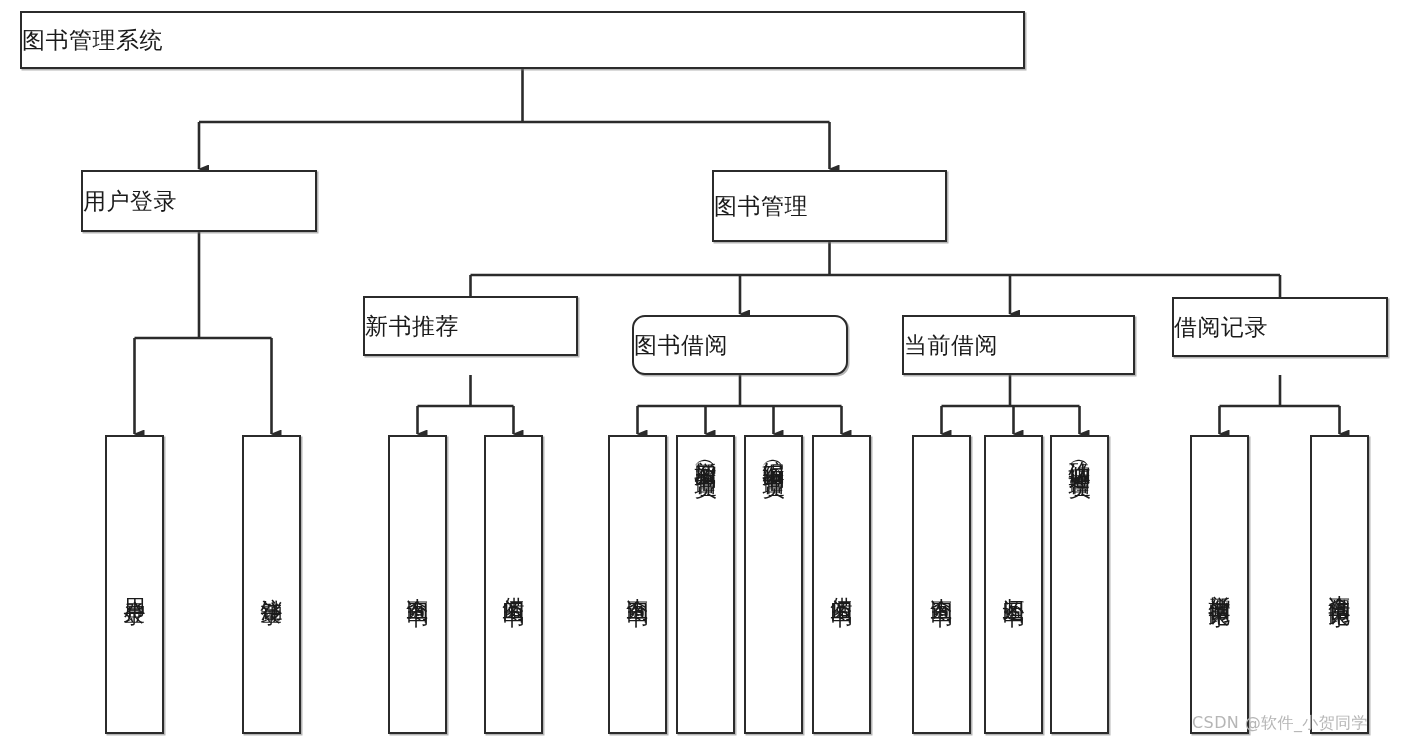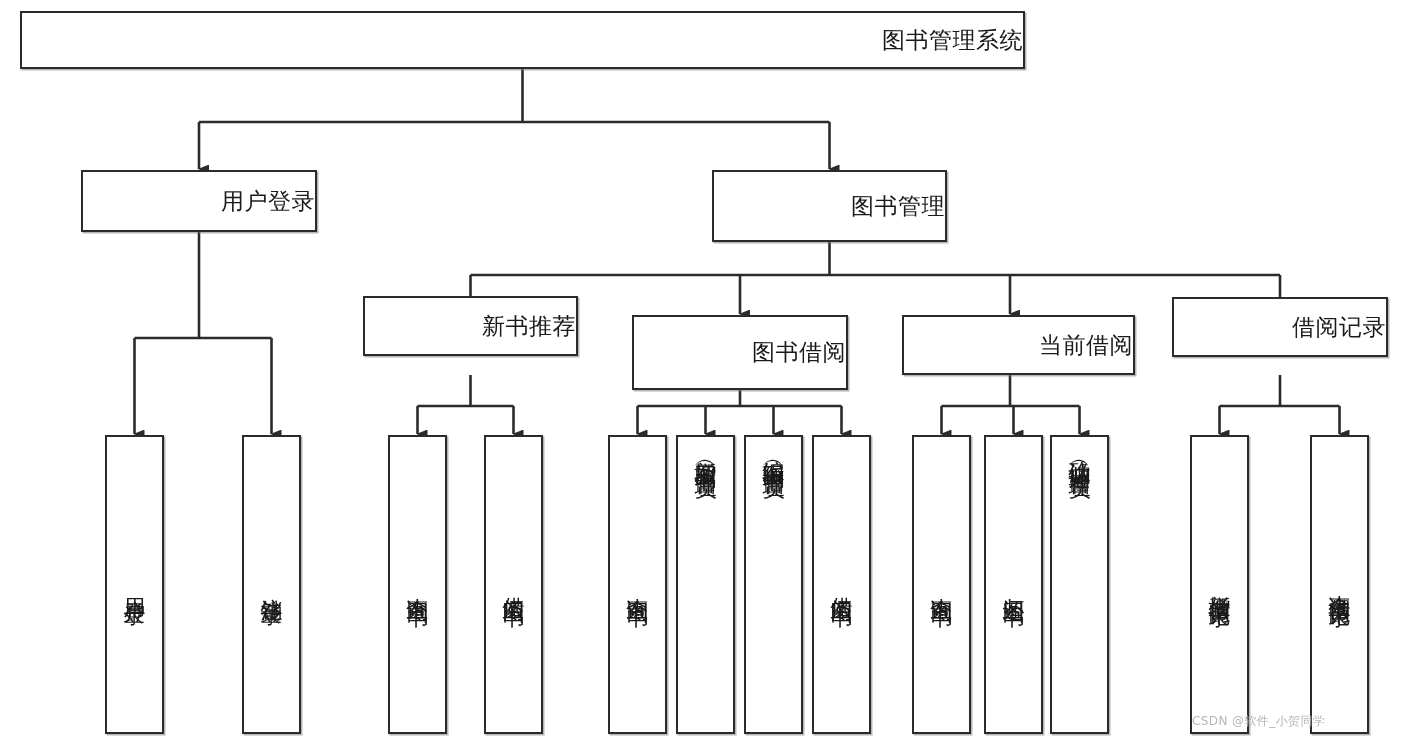--- a/index.html
+++ b/index.html
@@ -27,21 +27,21 @@
     pointer-events: none;
   }
   .node {
     position: absolute;
     box-sizing: border-box;
     background: #ffffff;
     border: 2px solid #2b2b2b;
     box-shadow: 1.5px 1.5px 0 0 rgba(120,120,120,0.55);
     display: flex;
     align-items: center;
-    justify-content: flex-end;
+    justify-content: flex-start;
     z-index: 2;
   }
   .node .node-label {
     color: #1a1a1a;
     line-height: 1.08;
     text-align: center;
     white-space: nowrap;
   }
   
   .node.h .node-label {
@@ -64,21 +64,21 @@
     letter-spacing: 2.5px;
     line-height: 1;
   }
   .node.v.centered {
     align-items: center;
     padding-top: 0;
   }
   .watermark {
     position: absolute;
     color: #b6b6b6;
-    font-size: 12px;
+    font-size: 16px;
     white-space: nowrap;
     z-index: 5;
     letter-spacing: 0.4px;
   }
 </style>
 </head>
 <body>
 
 <div id="diagram-root">
 
@@ -131,21 +131,21 @@
       </div>
       <div class="node h" style="left: 81px; top: 170px; width: 236px; height: 62px;">
         <span class="node-label">用户登录</span>
       </div>
       <div class="node h" style="left: 712px; top: 170px; width: 235px; height: 72px;">
         <span class="node-label">图书管理</span>
       </div>
       <div class="node h" style="left: 363px; top: 296px; width: 215px; height: 60px;">
         <span class="node-label">新书推荐</span>
       </div>
-      <div class="node h" style="left: 632px; top: 315px; width: 216px; height: 75px;">
+      <div class="node h" style="left: 632px; top: 315px; width: 216px; height: 60px; border-radius: 13px;">
         <span class="node-label">图书借阅</span>
       </div>
       <div class="node h" style="left: 902px; top: 315px; width: 233px; height: 60px;">
         <span class="node-label">当前借阅</span>
       </div>
       <div class="node h" style="left: 1172px; top: 297px; width: 216px; height: 60px;">
         <span class="node-label">借阅记录</span>
       </div>
       <div class="node v centered" style="left: 105px; top: 435px; width: 59px; height: 299px;">
         <span class="node-label">用户登录</span>

